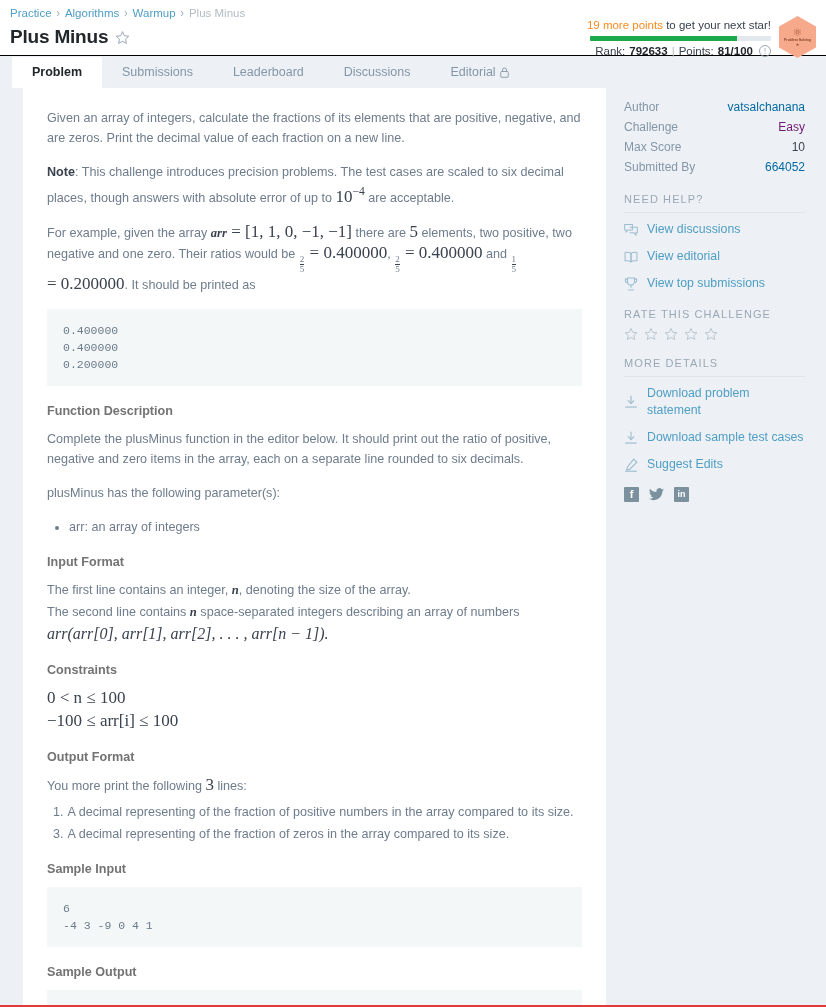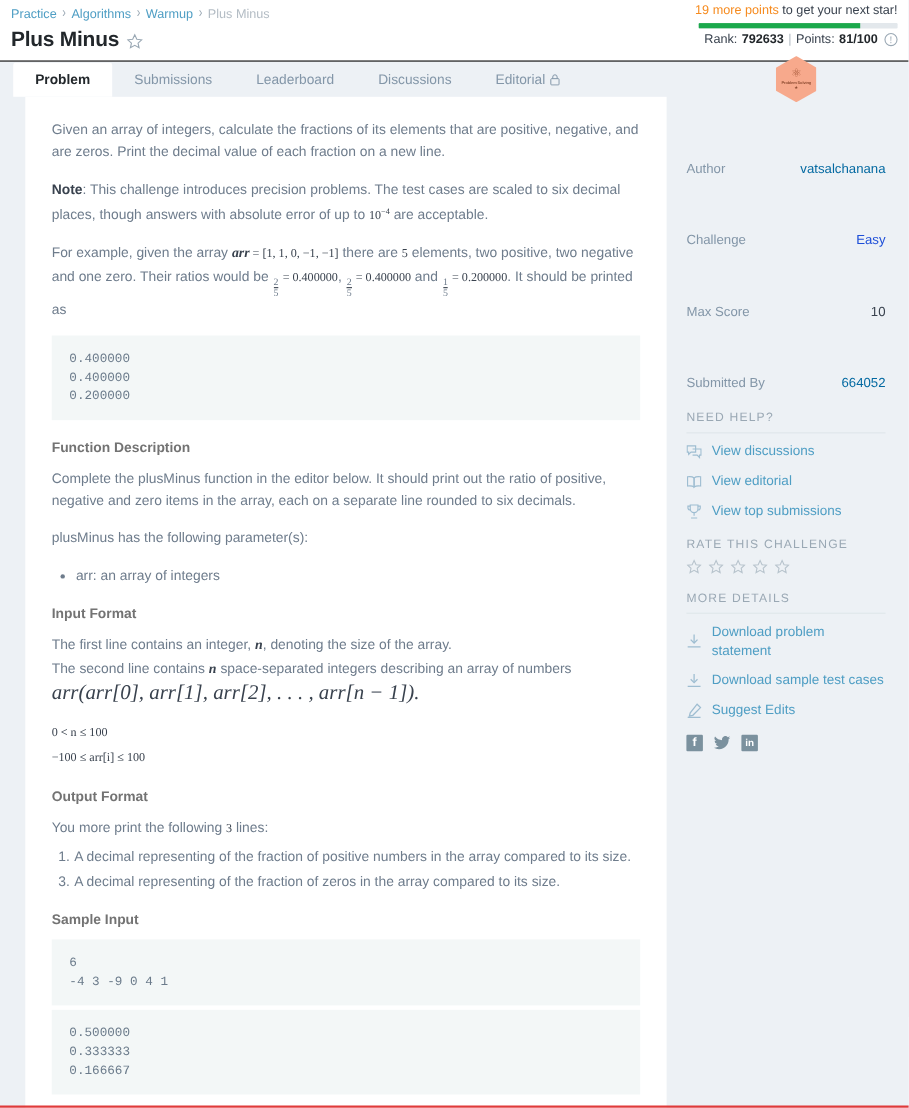--- a/index.html
+++ b/index.html
@@ -51,25 +51,24 @@
     display: inline-block;
     color: #9aa8b4;
     cursor: pointer;
   }
   .star-outline svg { display: block; }
 
   
   .hdr-right {
     position: absolute;
     right: 10px;
-    top: 2px;
-    display: flex;
-    align-items: center;
+    top: 16px;
+    display: flex;
+    align-items: flex-end;
     gap: 8px;
-    flex-direction: column;
   }
   .hdr-stats { text-align: right; padding-top: 1px; }
   .next-star {
     font-size: 11.5px;
     color: #39424e;
     line-height: 14px;
     white-space: nowrap;
   }
   .next-star .pts { color: #f68b1f; }
   .progress-track {
@@ -210,21 +209,21 @@
     color: #6e7c8c;
     margin-bottom: 2px;
   }
   .numlist li .num { color: #6e7c8c; margin-right: 4px; }
 
   
   .m {
     font-family: "Liberation Serif", serif;
     font-style: normal;
     color: #39424e;
-    font-size: 11px;
+    font-size: 17px;
     white-space: nowrap;
   }
   .mi { font-style: italic; font-family: "Liberation Serif", serif; color: #39424e; }
   .mb { font-style: italic; font-weight: bold; font-family: "Liberation Serif", serif; color: #39424e; }
   .frac {
     display: inline-flex;
     flex-direction: column;
     align-items: center;
     vertical-align: -0.45em;
     font-family: "Liberation Serif", serif;
@@ -236,26 +235,25 @@
   sup.exp { font-size: 0.68em; vertical-align: super; font-family: "Liberation Serif", serif; }
 
   
   .meta-row {
     display: flex;
     justify-content: space-between;
     align-items: baseline;
     font-size: 12px;
     line-height: 19px;
     margin-bottom: 1px;
-    margin-top: 46px;
   }
   .meta-label { color: #8396a8; }
   .meta-val { color: #39424e; }
   .meta-val.link { color: #0369a1; cursor: pointer; }
-  .meta-val.easy { color: #1d4ed8; }
+  .meta-val.easy { color: #701a75; }
 
   .side-head {
     font-size: 11px;
     letter-spacing: 1.1px;
     color: #9aa8b4;
     margin: 16px 0 7px 0;
     text-transform: uppercase;
   }
   .side-sep { height: 1px; background: #dfe6ea; margin-bottom: 8px; }
 
@@ -418,43 +416,45 @@
     </ul>
 
     <div class="sec-h">Input Format</div>
     <div class="p" style="margin-bottom:2px">
       <span>The first line contains an integer, </span><span class="mb">n</span><span>, denoting the size of the array.</span>
     </div>
     <div class="p" style="margin-bottom:2px">
       <span>The second line contains </span><span class="mb">n</span><span> space-separated integers describing an array of numbers</span>
     </div>
     <div class="p">
-      <span class="mi" style="font-size:19px">arr(arr[0], arr[1], arr[2], . . . , arr[n − 1]).</span>
-    </div>
-
+      <span class="mi" style="font-size:16px">arr(arr[0], arr[1], arr[2], . . . , arr[n − 1]).</span>
+    </div>
+
+    <div class="sec-h">Constraints</div>
     <div class="p" style="margin-bottom:2px">
       <span class="m">0 &lt; n ≤ 100</span>
     </div>
     <div class="p">
       <span class="m">−100 ≤ arr[i] ≤ 100</span>
     </div>
 
     <div class="sec-h">Output Format</div>
     <div class="p" style="margin-bottom:6px">
       <span>You more print the following </span><span class="m">3</span><span> lines:</span>
     </div>
     <ol class="numlist">
       <li><span class="num">1.</span><span>A decimal representing of the fraction of positive numbers in the array compared to its size.</span></li>
       <li><span class="num">3.</span><span>A decimal representing of the fraction of zeros in the array compared to its size.</span></li>
     </ol>
 
     <div class="sec-h">Sample Input</div>
     <div class="codebox" style="min-height:42px">6
 -4 3 -9 0 4 1</div>
 
+    <div class="sec-h">Sample Output</div>
     <div class="codebox">0.500000
 0.333333
 0.166667</div>
 
   </div>
 
   <div class="sidebar">
 
     <div class="meta-row">
       <span class="meta-label">Author</span>

